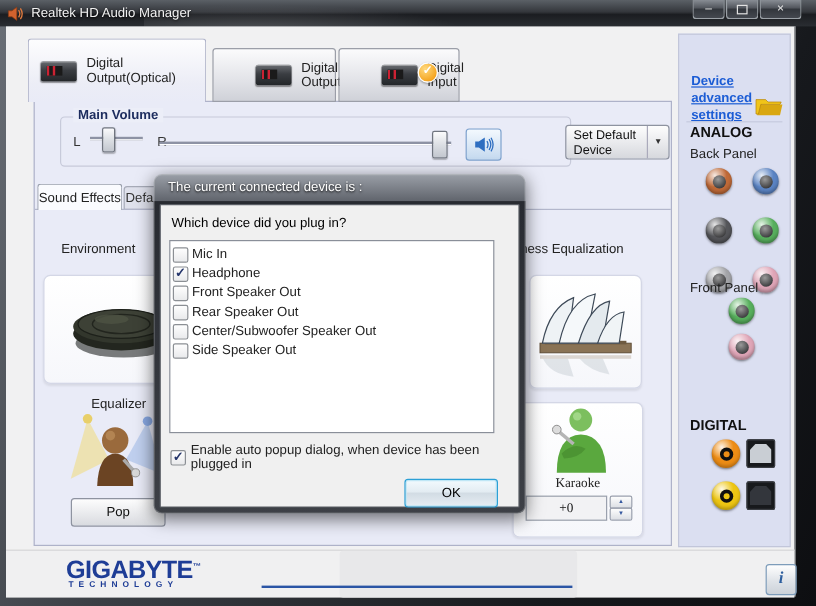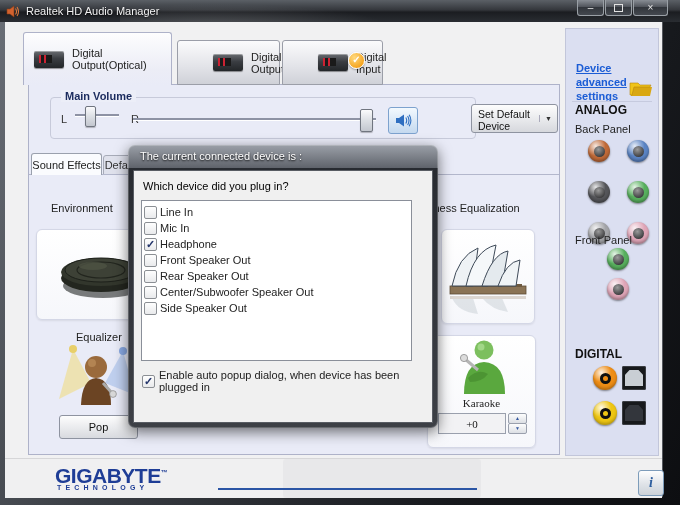--- a/index.html
+++ b/index.html
@@ -44,21 +44,21 @@
   .legend{position:absolute;left:10px;top:-8px;padding:0 4px;background:#eceef8;font-weight:bold;color:#1c2c5e;}
   .lr{position:absolute;top:15px;color:#333;}
   .slider{position:absolute;height:25px;}
   .track{position:absolute;left:0;right:0;top:11px;height:2px;background:#8d92a4;border-bottom:1px solid #fff;}
   .thumb{position:absolute;top:2px;width:11px;height:21px;border:1px solid #70757f;border-radius:2px;
     background:linear-gradient(180deg,#fbfbfc,#dcdfe4 50%,#c3c7cf);box-shadow:0 1px 1px rgba(0,0,0,.25);}
   .thumb.small{width:9px;height:19px;top:3px;}
   .spkbtn{position:absolute;left:359px;top:22px;width:28px;height:25px;border:1px solid #7da2ce;border-radius:3px;
     background:linear-gradient(180deg,#f3f9fe,#d9e7f6 55%,#c4d9ef);display:flex;align-items:center;justify-content:center;}
   .setdef{position:absolute;left:442px;top:19px;width:87px;height:29px;border:1px solid #8e93a0;border-radius:3px;
-    background:linear-gradient(180deg,#fdfdfd,#e8e9ec 55%,#d6d8dd);display:flex;box-sizing:border-box;align-items:center;}
+    background:linear-gradient(180deg,#fdfdfd,#e8e9ec 55%,#d6d8dd);display:flex;box-sizing:border-box;}
   .setdef .txt{flex:1;font-size:10.5px;line-height:12px;padding:2px 0 0 6px;color:#111;}
   .setdef .arrow{width:17px;border-left:1px solid #aab;display:flex;align-items:center;justify-content:center;font-size:7px;color:#333;}
   .subtab{position:absolute;box-sizing:border-box;display:flex;align-items:center;justify-content:center;}
   .subtab.active{left:2px;top:68px;width:71px;height:22px;background:#fafbfe;border:1px solid #9aa0ad;border-bottom:none;border-radius:3px 3px 0 0;z-index:2;}
   .subtab.idle{left:74px;top:70px;width:76px;height:20px;background:#dfe1ec;border:1px solid #a7abb8;border-radius:3px 3px 0 0;color:#333;}
   .pageline{position:absolute;left:0;right:0;top:89px;border-top:1px solid #b3b7cc;}
   .seclabel{position:absolute;color:#222;}
   .whitebox{position:absolute;background:linear-gradient(180deg,#ffffff,#f6f7fb);border:1px solid #d4d7e6;border-radius:6px;box-shadow:0 1px 2px rgba(0,0,0,.08);font-family:Liberation Serif, serif;}
   .popbtn{position:absolute;left:30px;top:330px;width:77px;height:22px;border:1px solid #8e93a0;border-radius:3px;
     background:linear-gradient(180deg,#fdfdfd,#e9eaed 55%,#d8dadf);display:flex;align-items:center;justify-content:center;color:#111;}
@@ -340,24 +340,20 @@
     </div>
   </div>
 
   <div class="dialog">
     <div class="dlgtitle">The current connected device is :</div>
     <div class="dlgbody">
       <div class="question">Which device did you plug in?</div>
       <div class="listbox">
           <label class="devrow">
             <span class="cb"></span>
-            <span>Line In</span>
-          </label>
-          <label class="devrow">
-            <span class="cb"></span>
             <span>Mic In</span>
           </label>
           <label class="devrow">
             <span class="cb">✓</span>
             <span>Headphone</span>
           </label>
           <label class="devrow">
             <span class="cb"></span>
             <span>Front Speaker Out</span>
           </label>
@@ -371,16 +367,19 @@
           </label>
           <label class="devrow">
             <span class="cb"></span>
             <span>Side Speaker Out</span>
           </label>
         </div>
       <label class="autopop">
         <span class="cb">✓</span>
         <span>Enable auto popup dialog, when device has been plugged in</span>
       </label>
+      <div class="okbtn">
+          <span>OK</span>
+        </div>
     </div>
   </div>
 
 </div>
 
 </body></html>

